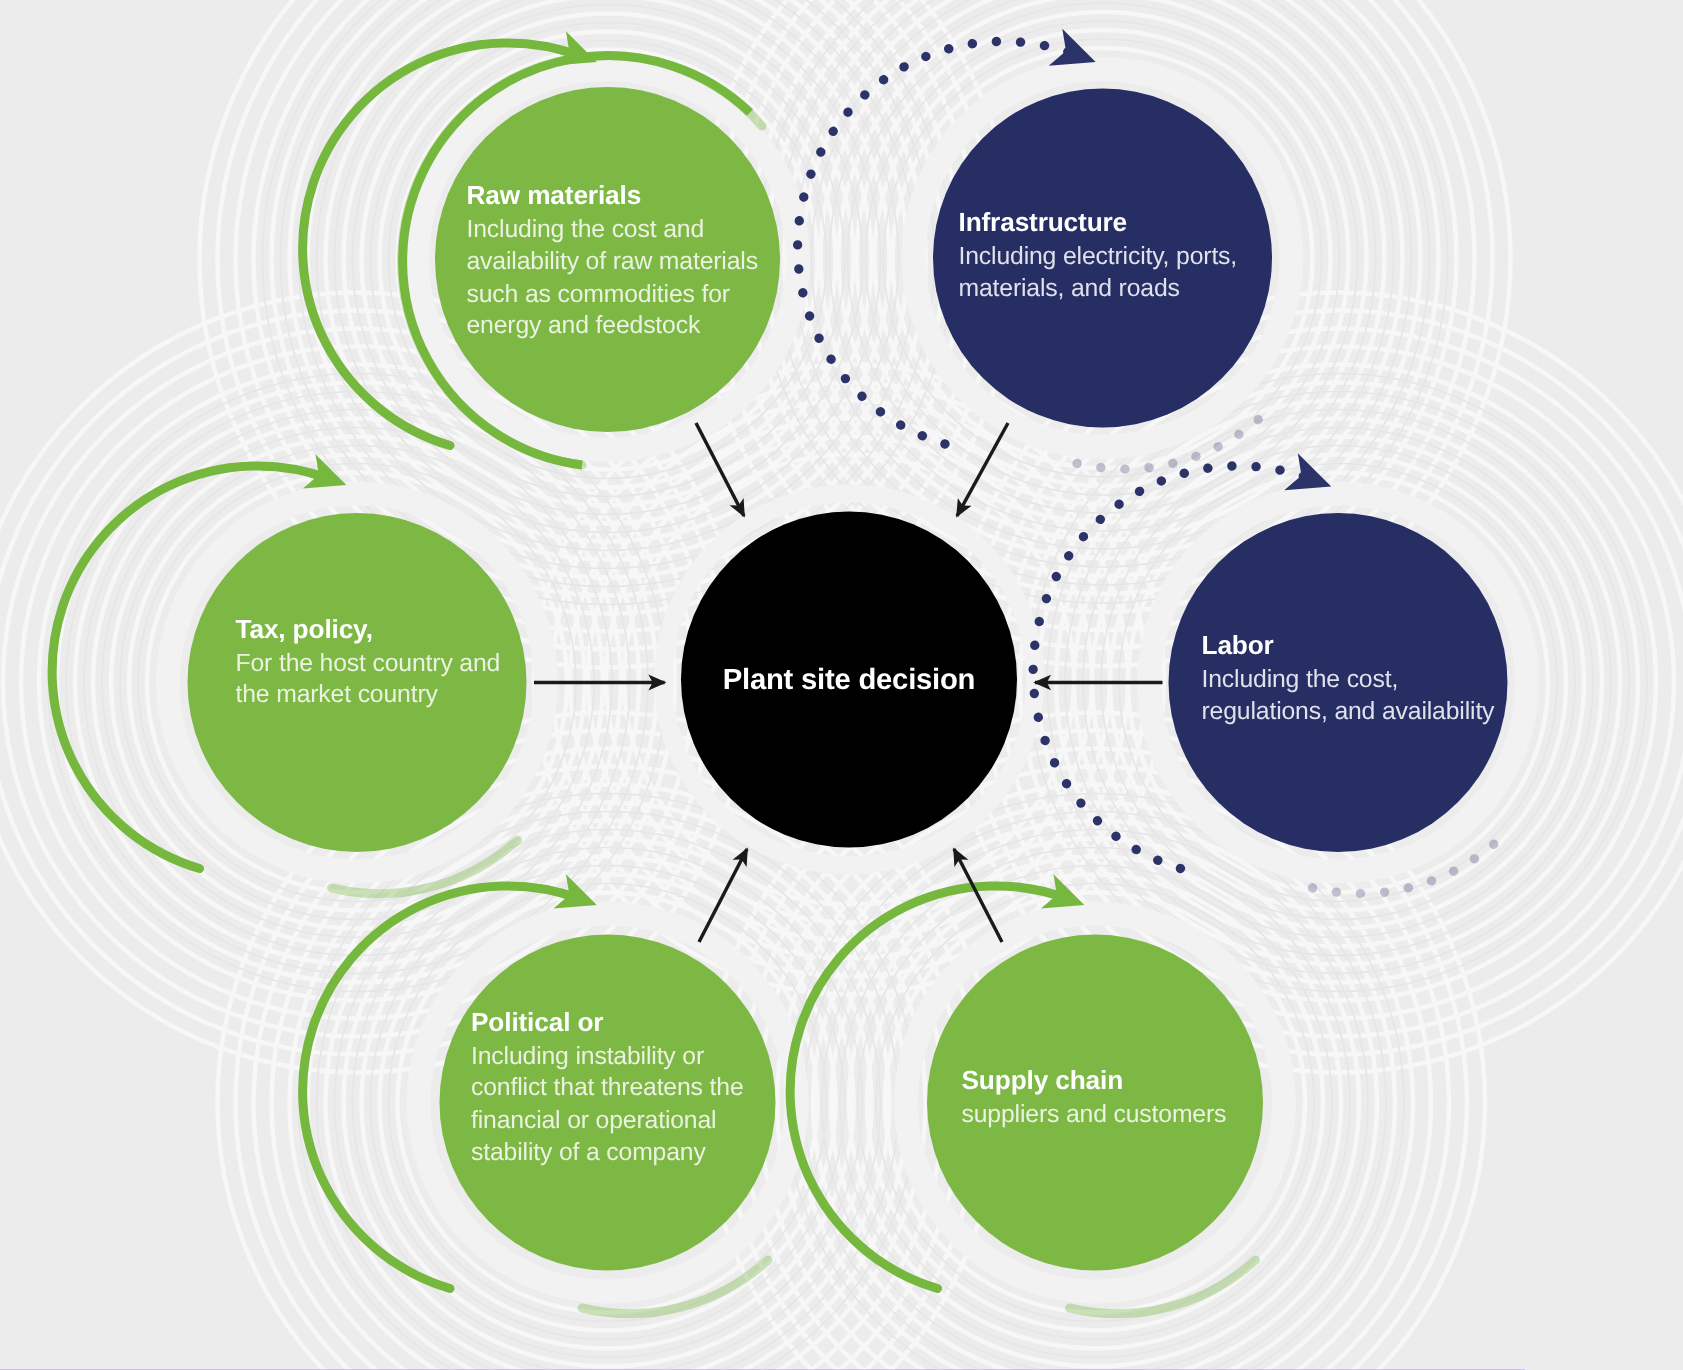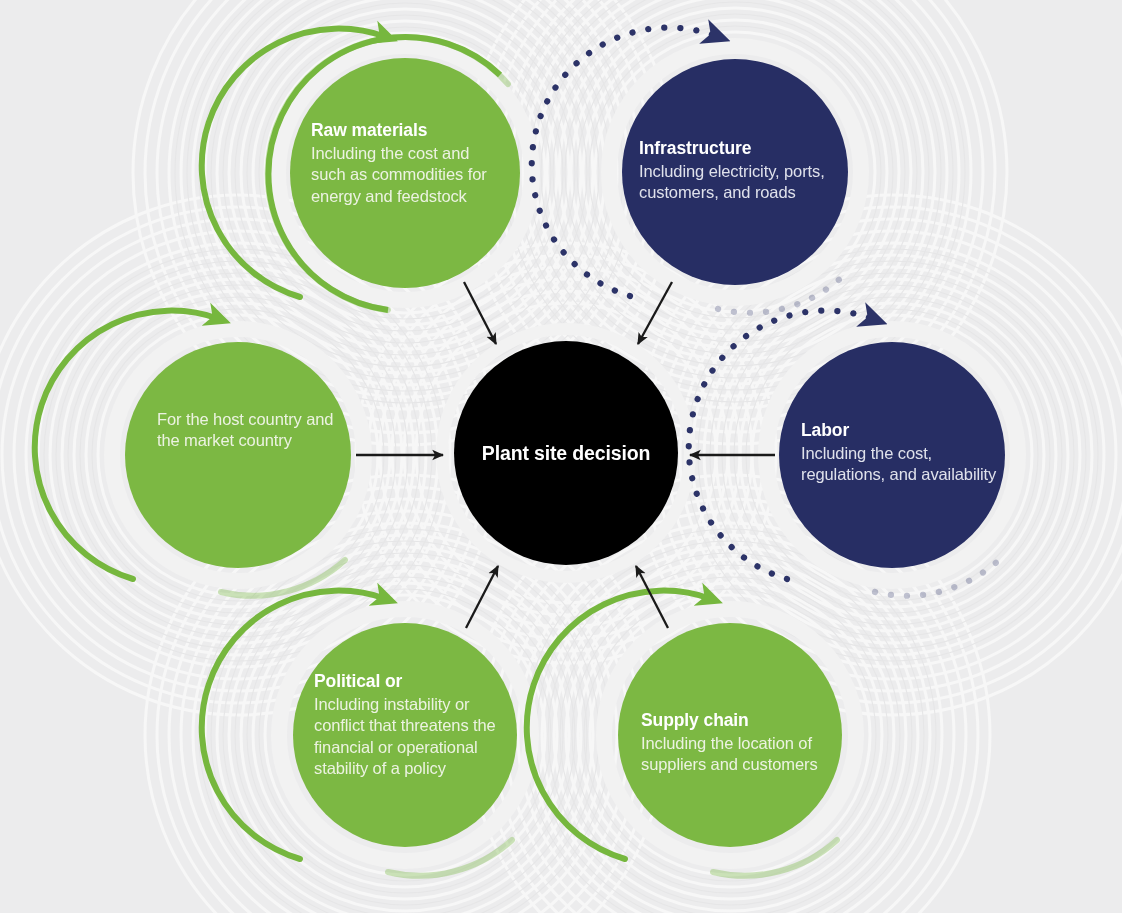--- a/index.html
+++ b/index.html
@@ -274,50 +274,51 @@
       <line x1="466" y1="628" x2="498" y2="566" marker-end="url(#inArrow)"></line>
       <line x1="668" y1="628" x2="636" y2="566" marker-end="url(#inArrow)"></line>
     </g>
 
     <circle cx="566" cy="453" r="112" fill="#000000"></circle>
   </svg>
 
   <div class="node-text" style="left:311px; top:120px; width:196px;">
     <p class="node-title">Raw materials</p>
     <p class="node-desc">Including the cost and</p>
+    <p class="node-desc">availability of raw materials</p>
     <p class="node-desc">such as commodities for</p>
     <p class="node-desc">energy and feedstock</p>
   </div>
 
   <div class="node-text navy" style="left:639px; top:138px; width:200px;">
     <p class="node-title">Infrastructure</p>
     <p class="node-desc">Including electricity, ports,</p>
-    <p class="node-desc">customers, and roads</p>
+    <p class="node-desc">materials, and roads</p>
   </div>
 
   <div class="node-text navy" style="left:801px; top:420px; width:210px;">
     <p class="node-title">Labor</p>
     <p class="node-desc">Including the cost,</p>
     <p class="node-desc">regulations, and availability</p>
   </div>
 
   <div class="node-text" style="left:641px; top:710px; width:200px;">
     <p class="node-title">Supply chain</p>
-    <p class="node-desc">Including the location of</p>
     <p class="node-desc">suppliers and customers</p>
   </div>
 
   <div class="node-text" style="left:314px; top:671px; width:196px;">
     <p class="node-title">Political or</p>
     <p class="node-desc">Including instability or</p>
     <p class="node-desc">conflict that threatens the</p>
     <p class="node-desc">financial or operational</p>
-    <p class="node-desc">stability of a policy</p>
+    <p class="node-desc">stability of a company</p>
   </div>
 
   <div class="node-text" style="left:157px; top:409px; width:200px;">
+    <p class="node-title">Tax, policy,</p>
     <p class="node-desc">For the host country and</p>
     <p class="node-desc">the market country</p>
   </div>
 
   <div class="hub-label" style="left:451px; top:442px;">Plant site decision</div>
 
 </div>
 
 </body></html>

